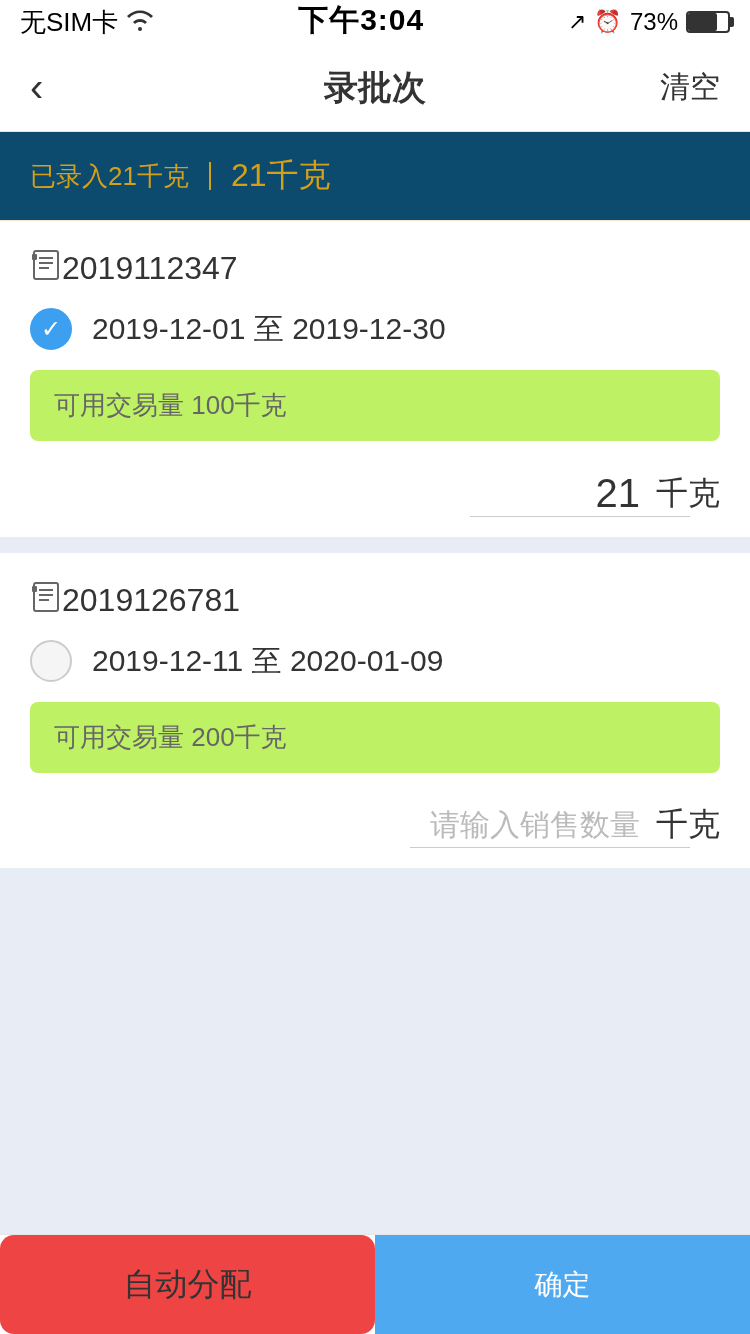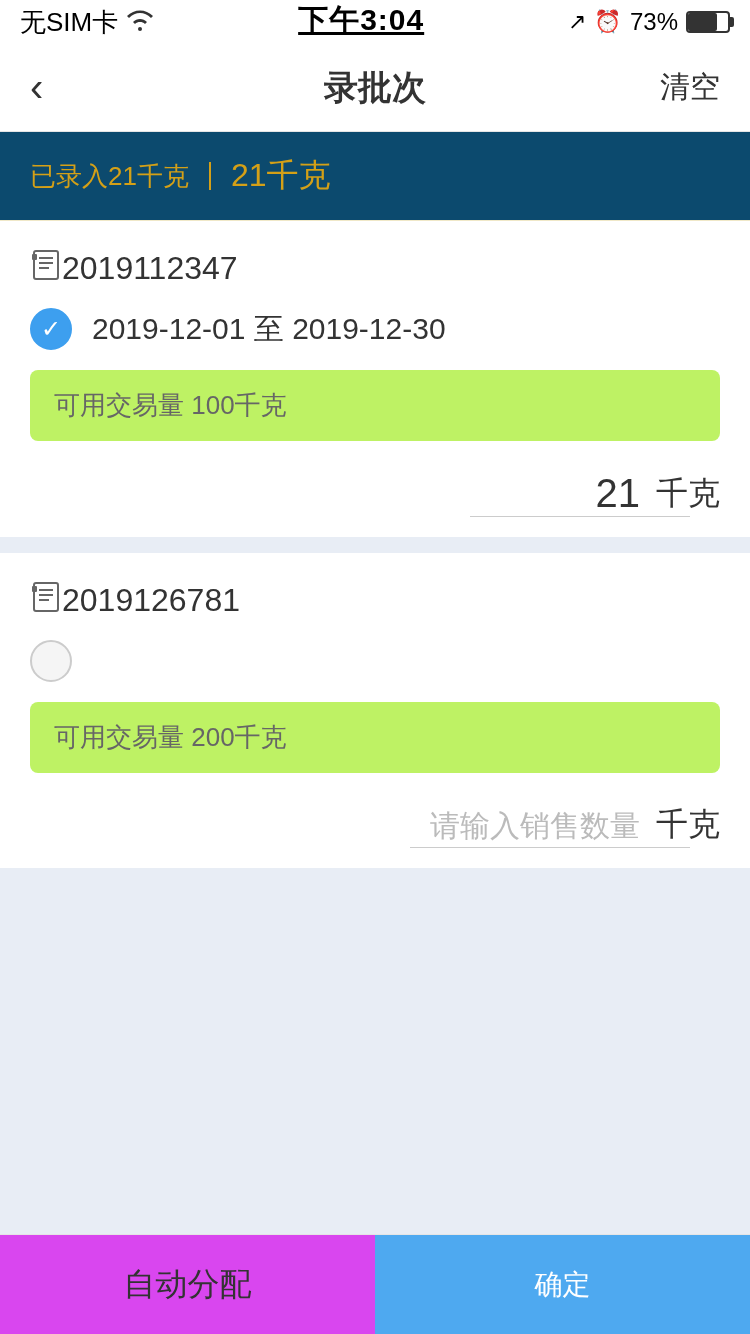--- a/index.html
+++ b/index.html
@@ -26,21 +26,20 @@
     .status-left {
       display: flex;
       align-items: center;
       gap: 8px;
       font-size: 26px;
     }
     .status-center {
       font-size: 30px;
       font-weight: 600;
       letter-spacing: 1px;
-      text-decoration: underline;
     }
     .status-right {
       display: flex;
       align-items: center;
       gap: 8px;
       font-size: 24px;
     }
     .battery-icon {
       width: 44px;
       height: 22px;
@@ -229,22 +228,23 @@
       background: #fff;
       border-top: 1px solid #e5e5e5;
     }
     .btn-auto {
       flex: 1;
       display: flex;
       align-items: center;
       justify-content: center;
       font-size: 32px;
       color: #333;
-      background: #d946ef;
+      background: #ef4444;
       cursor: pointer;
+      border-radius: 14px;
     }
     .btn-confirm {
       flex: 1;
       display: flex;
       align-items: center;
       justify-content: center;
       font-size: 28px;
       color: #fff;
       background: #4ea9f0;
       cursor: pointer;
@@ -253,21 +253,21 @@
     
     .amount-input-wrapper {
       display: flex;
       flex-direction: column;
       align-items: flex-end;
       padding: 10px 30px 20px;
       background: #fff;
     }
     .amount-input-inner {
       display: flex;
-      align-items: flex-end;
+      align-items: center;
       gap: 16px;
       justify-content: flex-end;
     }
   </style>
 </head>
 <body>
 
 <div class="status-bar">
   <div class="status-left">
     <span>无SIM卡</span>
@@ -343,20 +343,21 @@
         <line x1="9" y1="14" x2="23" y2="14" stroke="#666" stroke-width="2"></line>
         <line x1="9" y1="19" x2="19" y2="19" stroke="#666" stroke-width="2"></line>
         <rect x="2" y="5" width="5" height="6" rx="1" fill="#666"></rect>
       </svg>
     </span>
     <span class="batch-id">2019126781</span>
   </div>
   <div class="batch-date-row">
     <div class="radio-circle">
     </div>
+    <span class="batch-date">2019-12-11 至 2020-01-09</span>
   </div>
   <div class="batch-available">可用交易量 200千克</div>
 
   <div class="amount-input-wrapper">
     <div class="amount-input-inner">
       <span class="input-placeholder">请输入销售数量</span>
       <span class="input-unit">千克</span>
     </div>
     <div class="input-underline"></div>
   </div>

